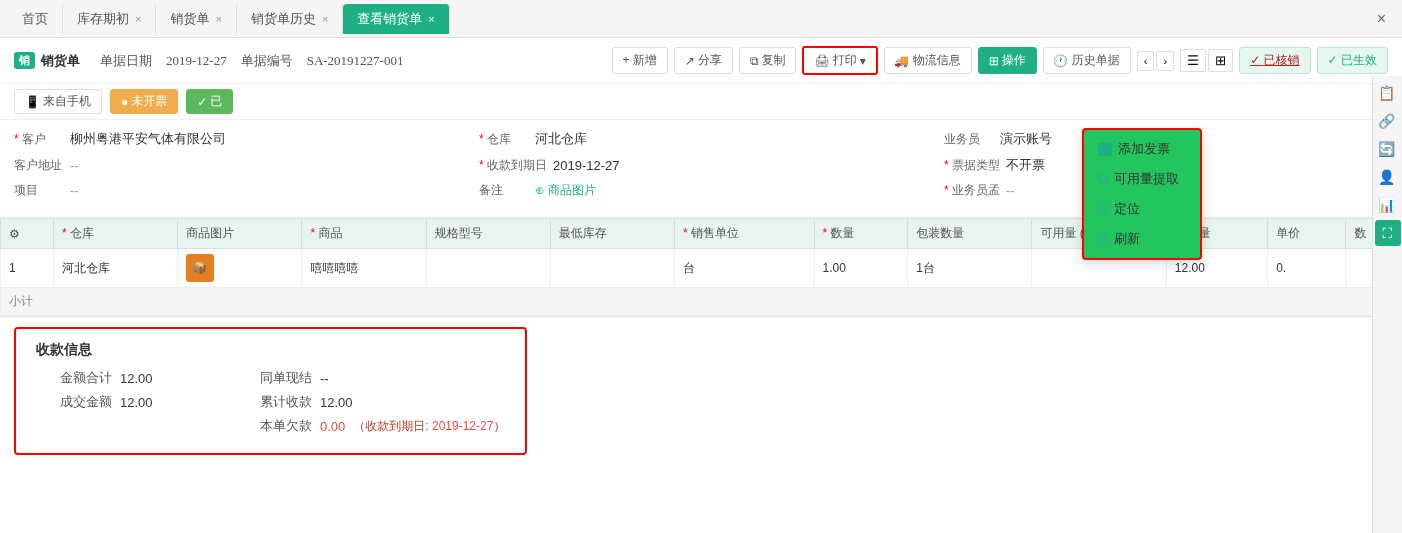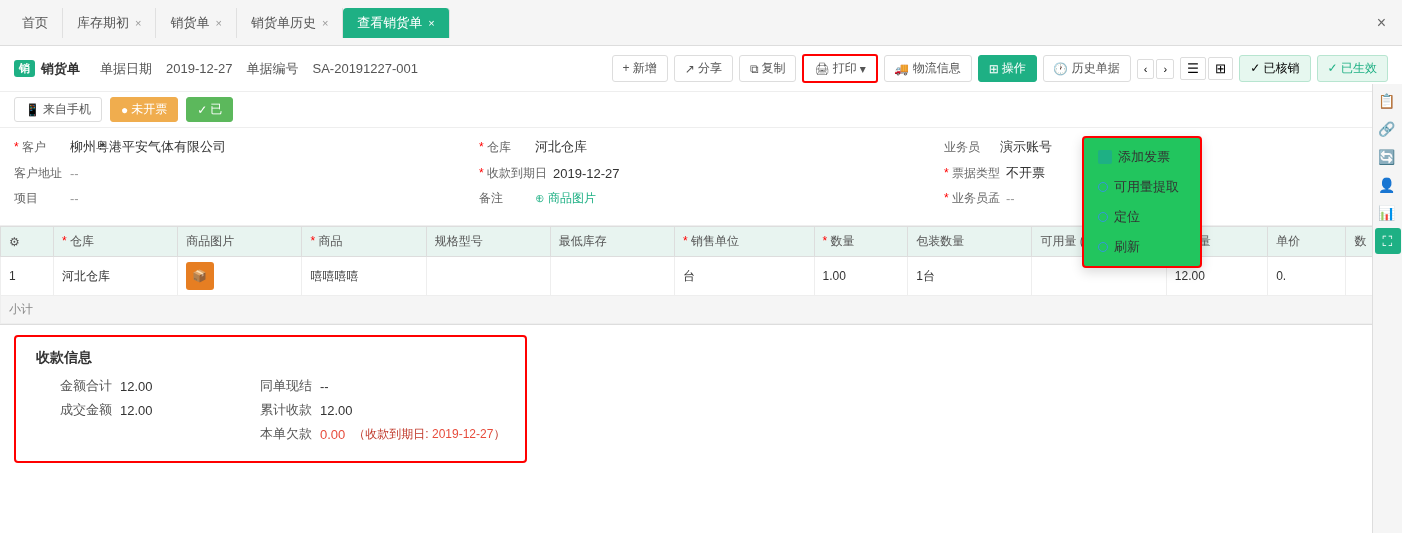--- a/index.html
+++ b/index.html
@@ -4,21 +4,21 @@
   <style>
     * { box-sizing: border-box; margin: 0; padding: 0; }
     body { font-family: 'Microsoft YaHei', Arial, sans-serif; font-size: 13px; background: #f0f2f5; color: #333; overflow: hidden; }
 
     
     .tab-bar {
       display: flex; align-items: center;
       background: #f5f5f5;
       border-bottom: 1px solid #ddd;
       padding: 0 8px;
-      height: 46px;
+      height: 38px;
     }
     .tab-item {
       display: flex; align-items: center;
       padding: 6px 14px;
       cursor: pointer;
       font-size: 13px;
       color: #555;
       white-space: nowrap;
       border-right: 1px solid #e0e0e0;
     }
@@ -69,20 +69,21 @@
       color: #fff;
       border-radius: 3px;
       padding: 1px 5px;
       font-size: 11px;
       margin-right: 6px;
     }
     .doc-meta {
       display: flex; align-items: center; gap: 14px;
       font-size: 13px; color: #555;
       flex: 1;
+      font-family: Liberation Serif, serif;
     }
     .doc-meta span { white-space: nowrap; }
     .doc-actions {
       display: flex; align-items: center; gap: 6px;
       margin-left: auto;
     }
     .btn-action {
       display: flex; align-items: center; gap: 3px;
       padding: 4px 10px;
       border: 1px solid #ddd;
@@ -102,21 +103,21 @@
       border: 2px solid red;
       color: #555;
     }
     .btn-status {
       padding: 4px 10px;
       border-radius: 3px;
       font-size: 12px;
       border: none;
       cursor: default;
     }
-    .btn-status.sold { background: #e6f7ef; color: #000000; border: 1px solid #b7e5d0; }
+    .btn-status.sold { background: #e6f7ef; color: #b91c1c; border: 1px solid #b7e5d0; text-decoration: underline; }
     .btn-status.effect { background: #e6f7ef; color: #1eb084; border: 1px solid #b7e5d0; }
     .nav-arrows { display: flex; gap: 2px; }
     .nav-arrows button {
       padding: 3px 6px; border: 1px solid #ddd; background: #fff; cursor: pointer; border-radius: 2px; font-size: 11px;
     }
     .view-btns { display: flex; gap: 2px; }
     .view-btns button {
       padding: 3px 6px; border: 1px solid #ddd; background: #fff; cursor: pointer; border-radius: 2px;
     }
 

